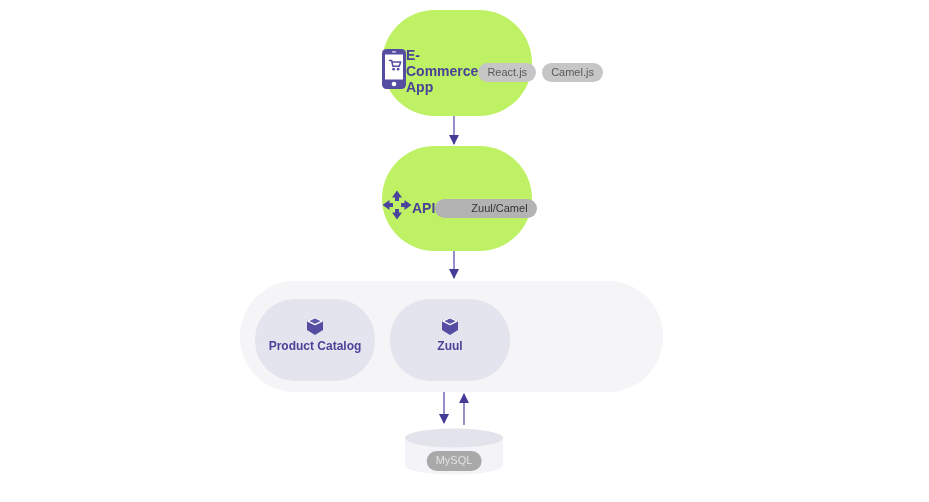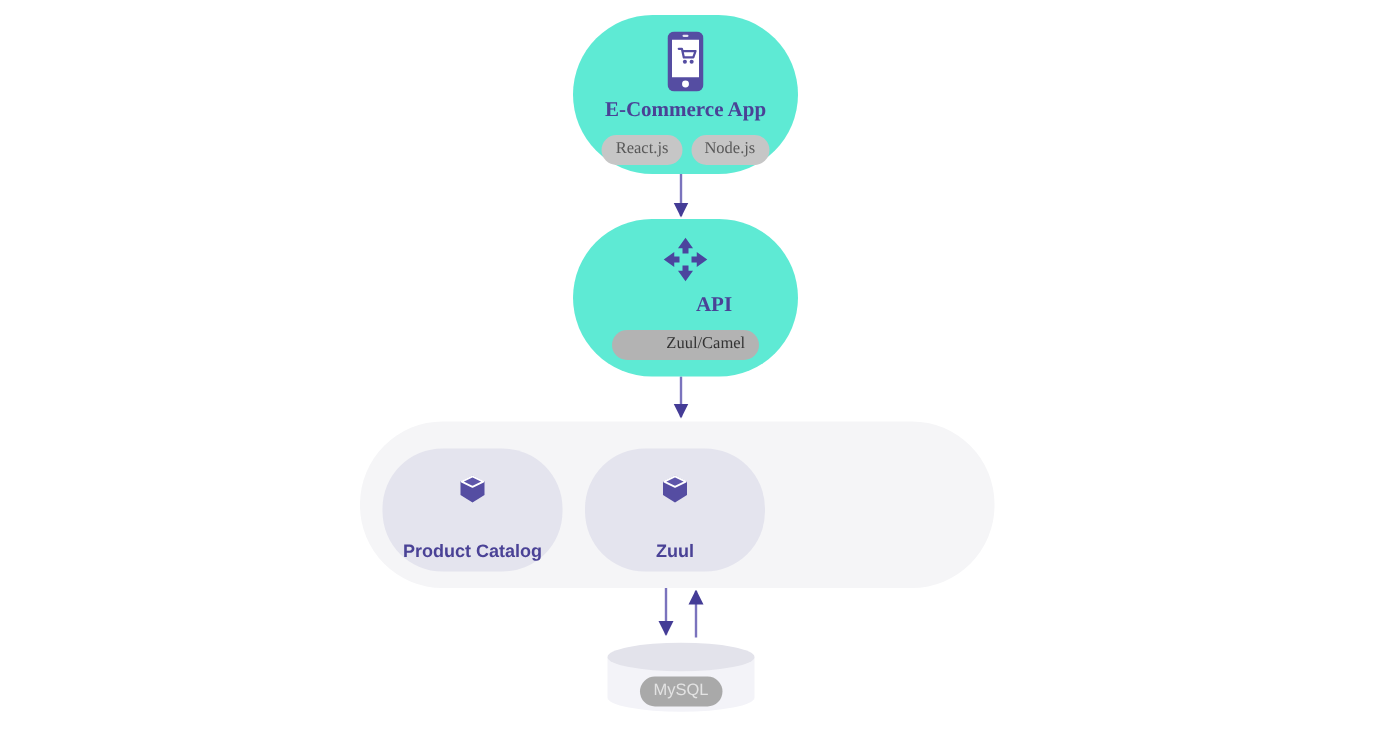--- a/index.html
+++ b/index.html
@@ -16,38 +16,37 @@
 
   .edges {
     position: absolute;
     left: 0; top: 0;
     width: 929px; height: 502px;
     pointer-events: none;
   }
 
   .node {
     position: absolute;
-    background: #5eead4;
+    background: #bef264;
     border-radius: 55px;
     display: flex;
-    flex-direction: column;
+    flex-direction: row;
     align-items: center;
-    font-family: Liberation Serif, serif;
   }
   .node-app { left: 382px; top: 10px;  width: 150px; height: 106px; padding-top: 11px; }
   .node-api { left: 382px; top: 146px; width: 150px; height: 105px; padding-top: 12px; }
 
   .node-title {
     font-size: 14px;
     font-weight: bold;
     color: #4a4296;
     margin-top: 5px;
     line-height: 1.15;
   }
-  .node-api .node-title { margin-top: 8px; margin-left: 38px; }
+  .node-api .node-title { margin-top: 8px; }
 
   .badges { display: flex; gap: 6px; margin-top: 8px; }
   .badge {
     font-size: 11px;
     line-height: 1.25;
     padding: 3px 9px;
     border-radius: 10px;
     white-space: nowrap;
   }
   .badge-light { background: #c6c6c6; color: #595959; text-align: center; }
@@ -72,21 +71,21 @@
     align-items: center;
     padding-top: 17px;
   }
   .service-1 { left: 15px; }
   .service-2 { left: 150px; }
   .service-3 { left: 285px; }
   .service-label {
     font-size: 12px;
     font-weight: bold;
     color: #4a4296;
-    margin-top: 24px;
+    margin-top: 3px;
     white-space: nowrap;
   }
 
   .icon { display: block; line-height: 0; }
 
   .cylinder {
     position: absolute;
     left: 404px; top: 428px;
     width: 100px; height: 48px;
   }
@@ -121,21 +120,21 @@
         <rect x="3" y="5.5" width="18" height="25" fill="#ffffff"></rect>
         <path d="M7.5 11.5 h2.1 l1.3 5.8 h6.3 l1.5 -4.3 h-8.5" fill="none" stroke="#554da2" stroke-width="1.5" stroke-linejoin="round" stroke-linecap="round"></path>
         <circle cx="11.6" cy="20.2" r="1.35" fill="#554da2"></circle>
         <circle cx="16.1" cy="20.2" r="1.35" fill="#554da2"></circle>
         <circle cx="12" cy="35" r="2.3" fill="#ffffff"></circle>
       </svg>
     </span>
     <div class="node-title">E-Commerce App</div>
     <div class="badges">
       <span class="badge badge-light">React.js</span>
-      <span class="badge badge-light">Node.js</span>
+      <span class="badge badge-light">Camel.js</span>
     </div>
   </div>
 
   <div class="node node-api">
     <span class="icon">
       <svg width="30" height="30" viewBox="0 0 30 30">
         <g fill="#4b449e">
           <polygon points="15,0.5 20,7.5 17,7.5 17,11 13,11 13,7.5 10,7.5"></polygon>
           <polygon points="15,29.5 20,22.5 17,22.5 17,19 13,19 13,22.5 10,22.5"></polygon>
           <polygon points="0.5,15 7.5,10 7.5,13 11,13 11,17 7.5,17 7.5,20"></polygon>

